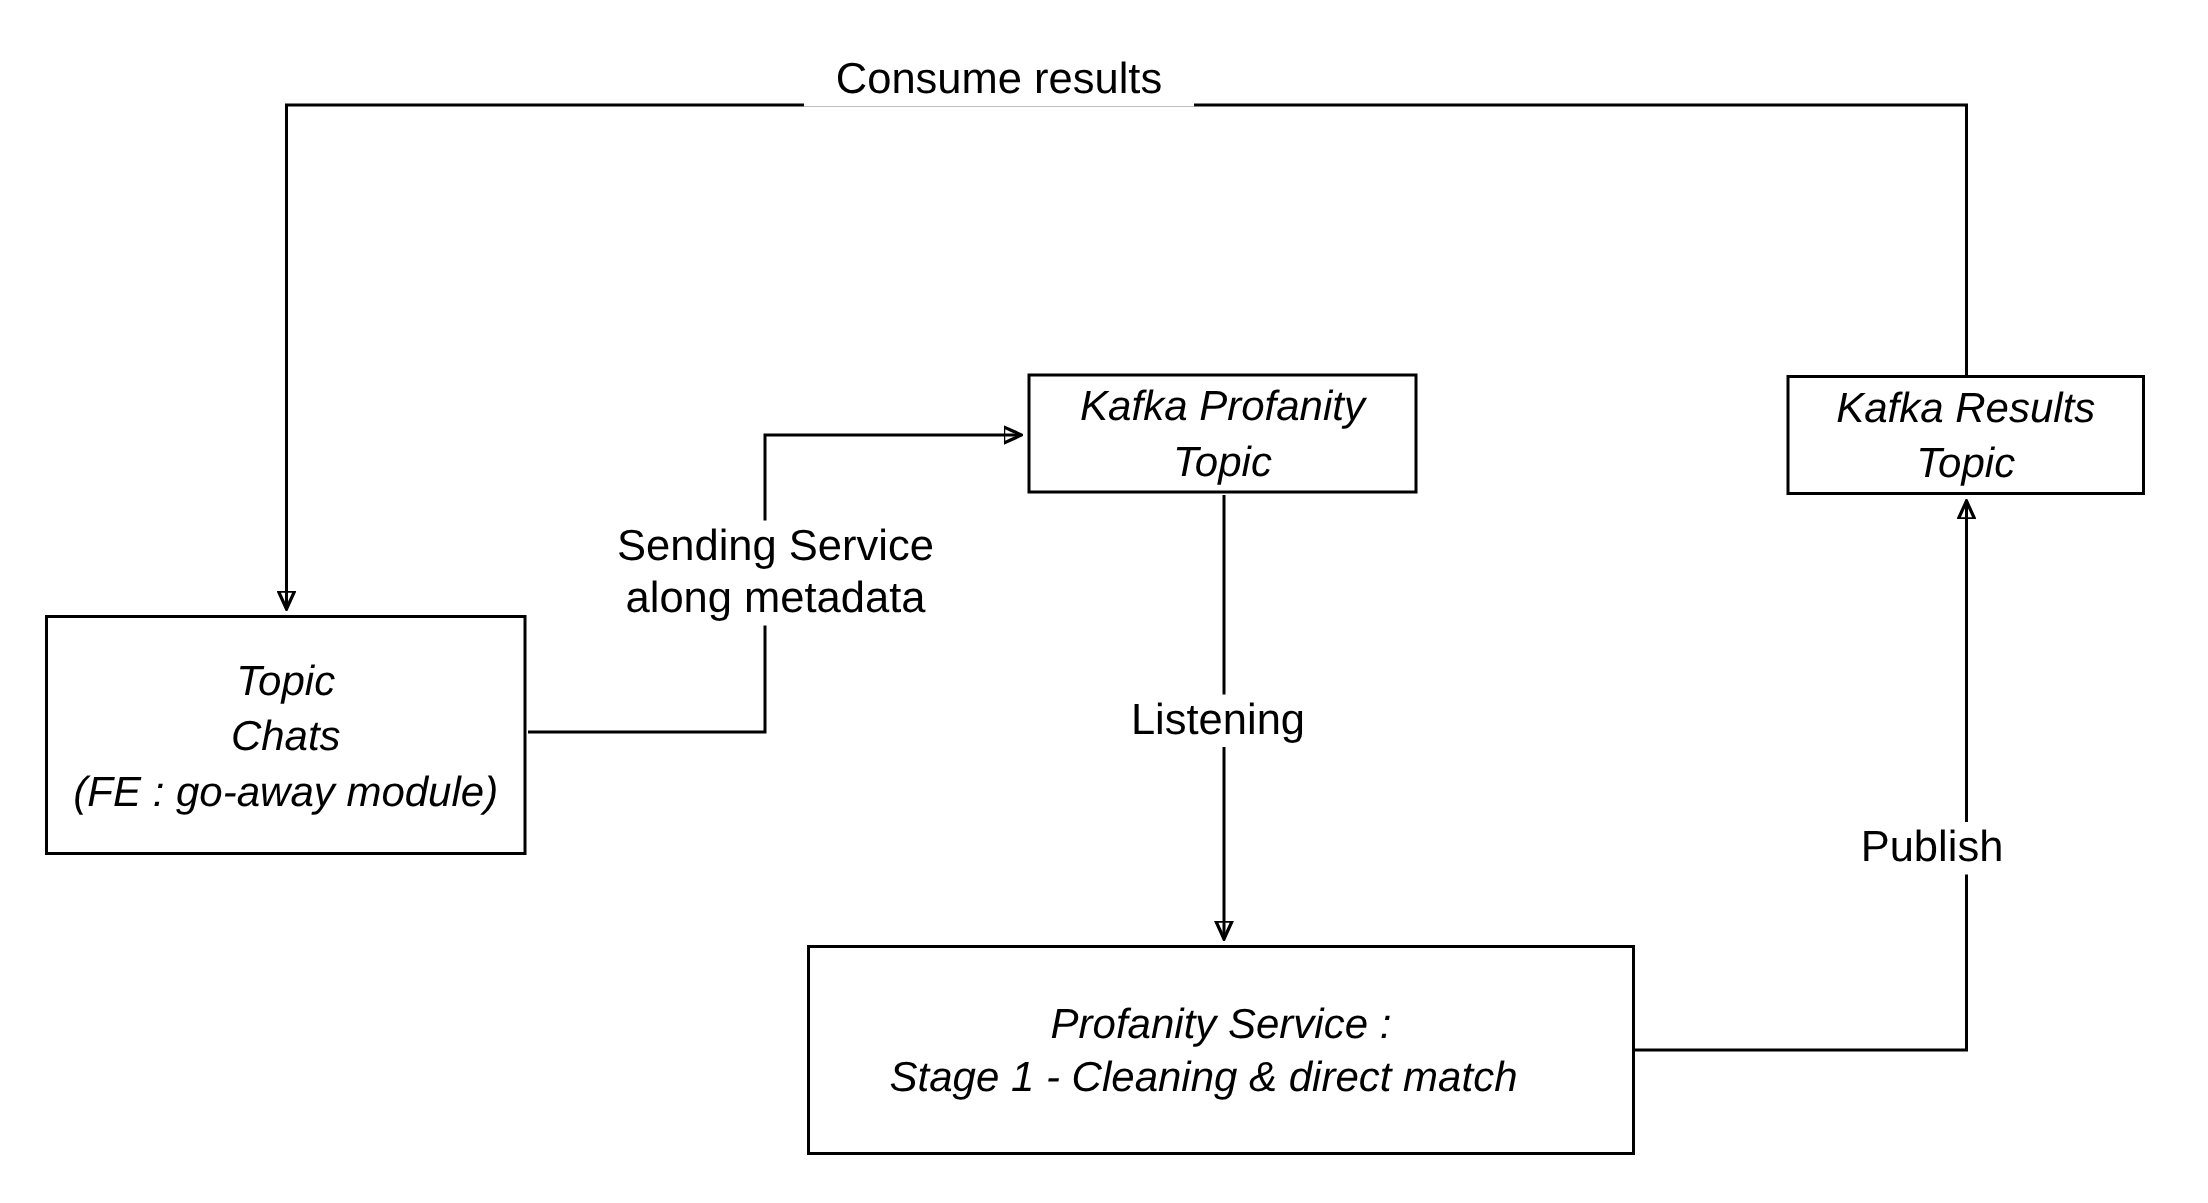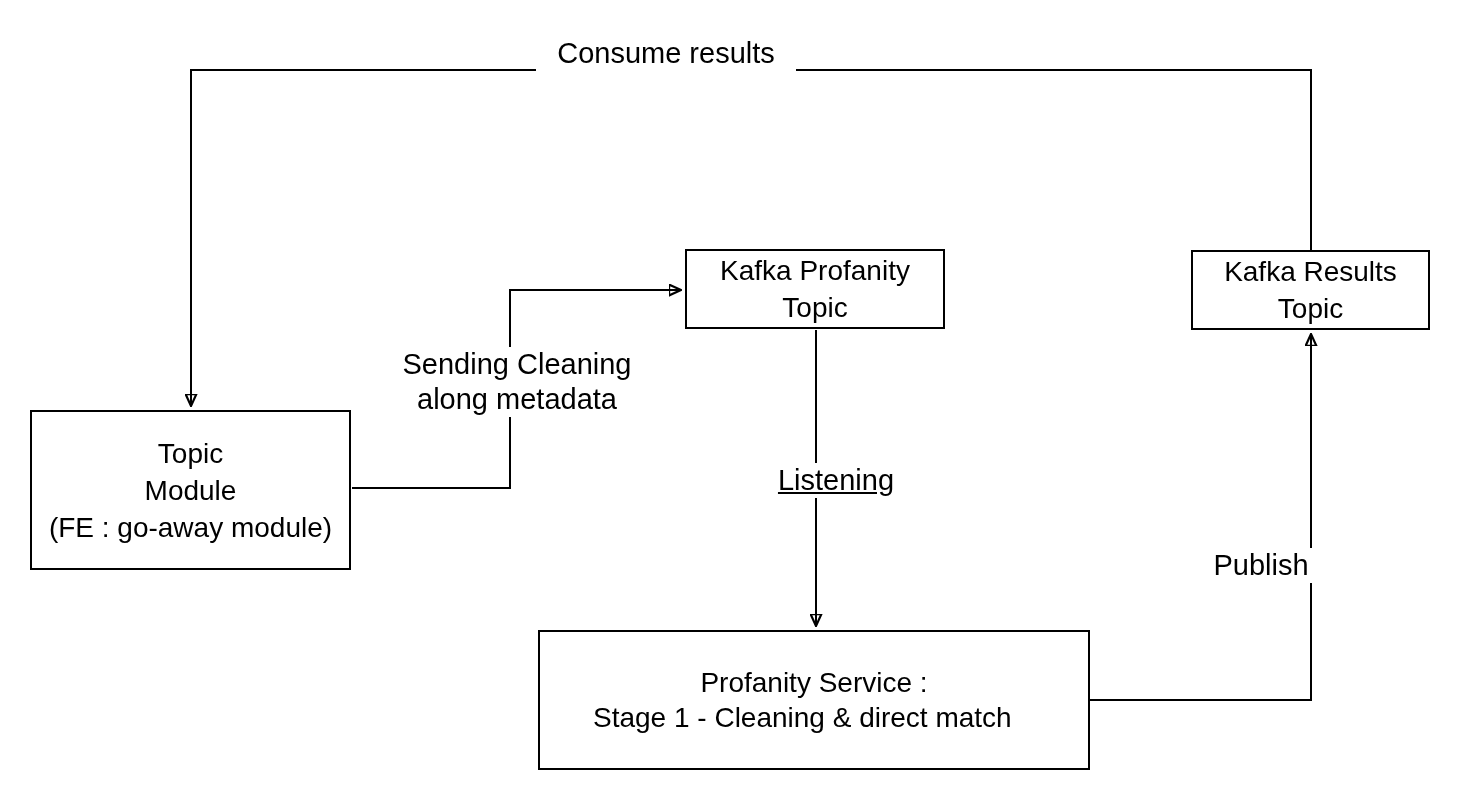--- a/index.html
+++ b/index.html
@@ -36,20 +36,21 @@
     display: flex;
     flex-direction: column;
     justify-content: center;
     font-size: 28px;
     line-height: 37px;
     text-align: center;
   }
   .box .line {
     display: block;
     white-space: nowrap;
+    font-style: italic;
   }
   .box-service {
     line-height: 35px;
     padding: 0 12px;
   }
   .box-service .line-left {
     text-align: left;
     margin-left: 41px;
   }
   .edge-label {
@@ -76,21 +77,21 @@
       </marker>
     </defs>
     <path d="M 1311 250 L 1311 70 L 191 70 L 191 406" marker-end="url(#arrow)"></path>
     <path d="M 352 488 L 510 488 L 510 290 L 681 290" marker-end="url(#arrow)"></path>
     <path d="M 816 330 L 816 626" marker-end="url(#arrow)"></path>
     <path d="M 1090 700 L 1311 700 L 1311 334" marker-end="url(#arrow)"></path>
   </svg>
 
   <div class="box" style="left:30px; top:410px; width:321px; height:160px;">
     <span class="line">Topic</span>
-    <span class="line">Module</span>
+    <span class="line">Chats</span>
     <span class="line">(FE : go-away module)</span>
   </div>
 
   <div class="box" style="left:685px; top:249px; width:260px; height:80px;">
     <span class="line">Kafka Profanity</span>
     <span class="line">Topic</span>
   </div>
 
   <div class="box" style="left:1191px; top:250px; width:239px; height:80px;">
     <span class="line">Kafka Results</span>
@@ -100,25 +101,25 @@
   <div class="box box-service" style="left:538px; top:630px; width:552px; height:140px;">
     <span class="line">Profanity Service :</span>
     <span class="line line-left">Stage 1 - Cleaning &amp; direct match</span>
   </div>
 
   <div class="edge-label" style="left:536px; top:36px; width:260px;">
     <span class="line">Consume results</span>
   </div>
 
   <div class="edge-label" style="left:397px; top:347px; width:240px;">
-    <span class="line">Sending Cleaning</span>
+    <span class="line">Sending Service</span>
     <span class="line">along metadata</span>
   </div>
 
-  <div class="edge-label" style="left:756px; top:463px; width:160px;text-decoration:underline;">
+  <div class="edge-label" style="left:732px; top:463px; width:160px;">
     <span class="line">Listening</span>
   </div>
 
-  <div class="edge-label" style="left:1191px; top:548px; width:140px;">
+  <div class="edge-label" style="left:1218px; top:548px; width:140px;">
     <span class="line">Publish</span>
   </div>
 
 </div>
 
 </body></html>

